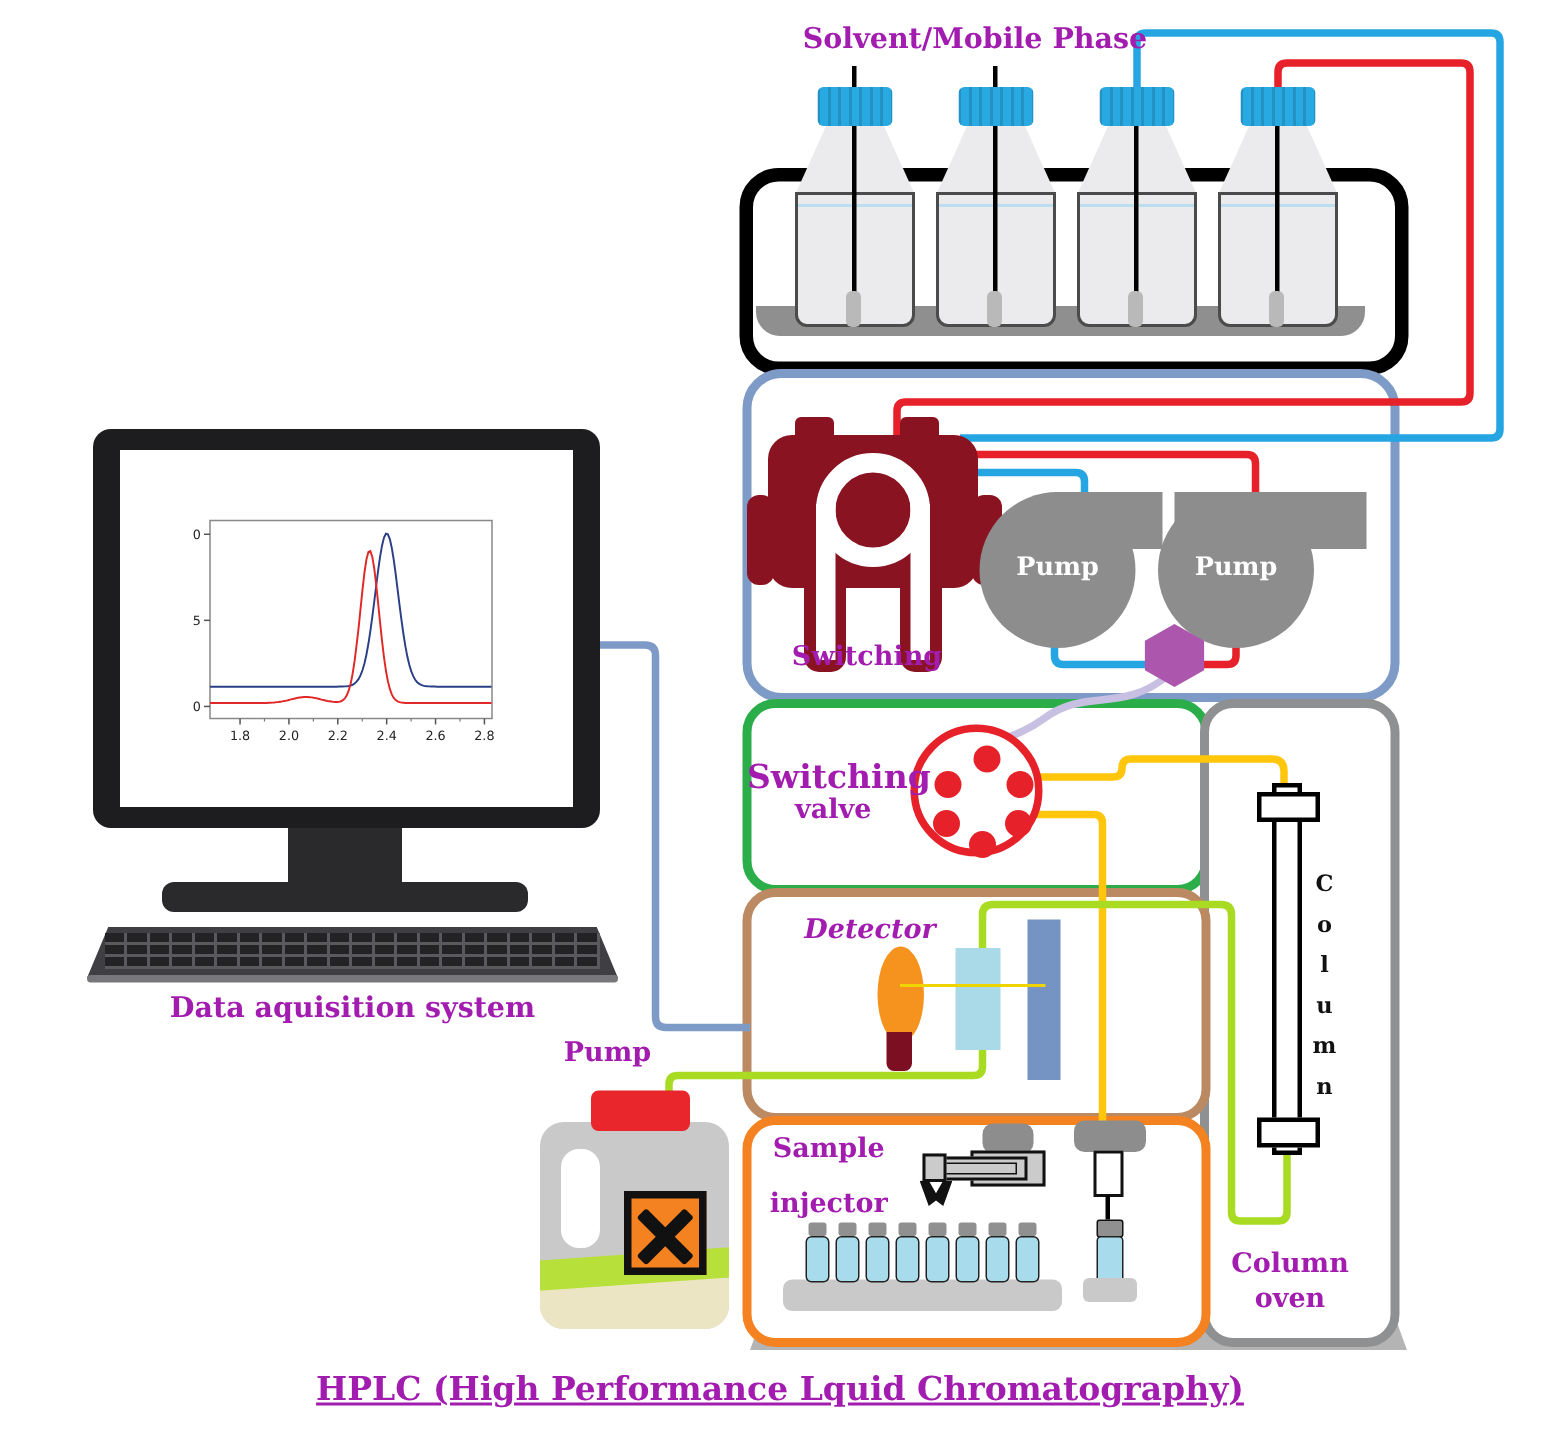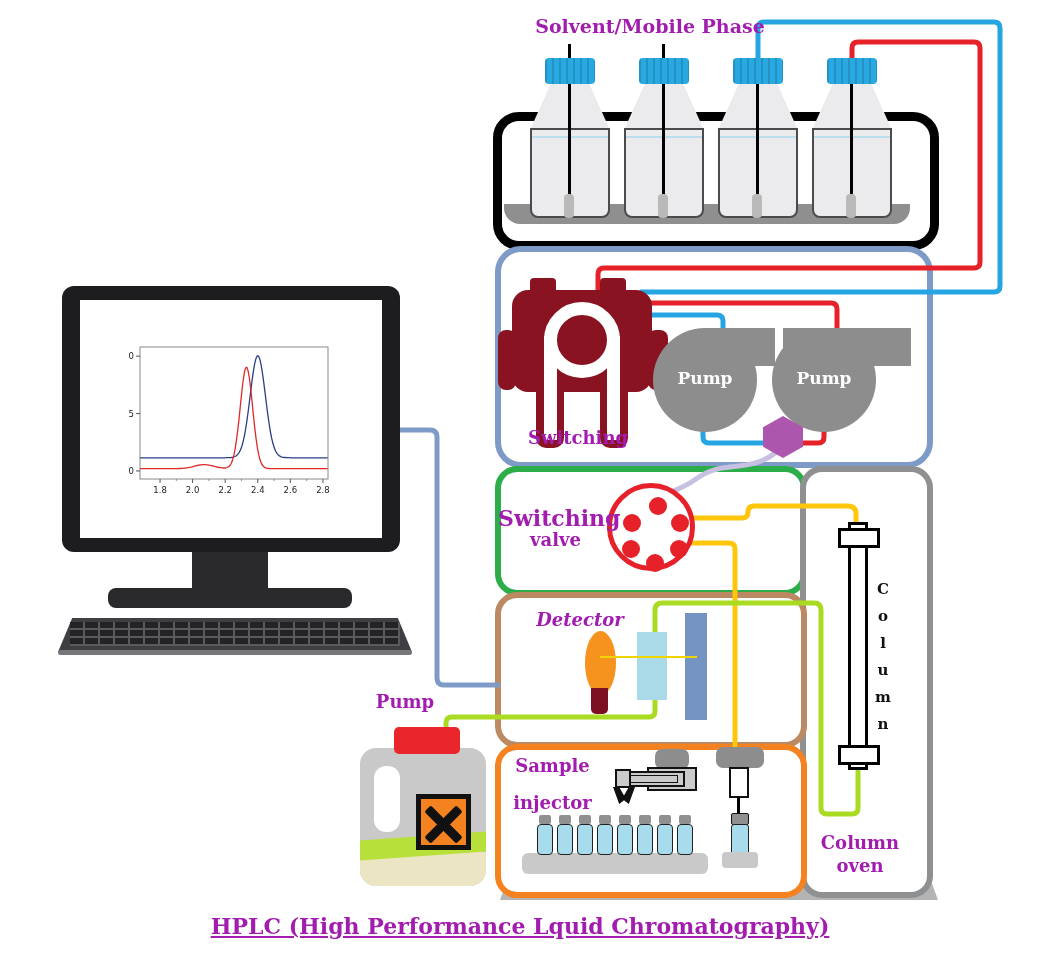--- a/index.html
+++ b/index.html
@@ -269,15 +269,16 @@
       <line x1="8" y1="12.182608695652178" x2="12" y2="12.182608695652178" stroke="#555" stroke-width="1"></line>
       <text x="6" y="15.182608695652178" font-size="8.5" text-anchor="end" fill="#222">1.0</text>
       <path d="M12.0 113.8L13.3 113.8L14.6 113.8L15.9 113.8L17.2 113.8L18.5 113.8L19.8 113.8L21.1 113.8L22.4 113.8L23.7 113.8L25.0 113.8L26.3 113.8L27.6 113.8L28.9 113.8L30.2 113.8L31.5 113.8L32.9 113.8L34.2 113.8L35.5 113.8L36.8 113.8L38.1 113.8L39.4 113.8L40.7 113.8L42.0 113.8L43.3 113.8L44.6 113.8L45.9 113.8L47.2 113.8L48.5 113.8L49.8 113.8L51.1 113.8L52.4 113.8L53.7 113.8L55.0 113.8L56.3 113.8L57.6 113.8L58.9 113.8L60.2 113.8L61.5 113.8L62.8 113.8L64.1 113.8L65.4 113.8L66.7 113.8L68.0 113.8L69.3 113.8L70.6 113.8L72.0 113.8L73.3 113.8L74.6 113.8L75.9 113.8L77.2 113.8L78.5 113.8L79.8 113.8L81.1 113.8L82.4 113.8L83.7 113.8L85.0 113.8L86.3 113.8L87.6 113.8L88.9 113.8L90.2 113.8L91.5 113.8L92.8 113.8L94.1 113.8L95.4 113.8L96.7 113.8L98.0 113.7L99.3 113.7L100.6 113.7L101.9 113.6L103.2 113.5L104.5 113.3L105.8 113.0L107.1 112.5L108.4 111.7L109.7 110.4L111.1 108.6L112.4 106.1L113.7 102.7L115.0 98.1L116.3 92.3L117.6 85.2L118.9 76.8L120.2 67.3L121.5 57.1L122.8 46.5L124.1 36.3L125.4 27.1L126.7 19.6L128.0 14.4L129.3 11.8L130.6 12.2L131.9 15.4L133.2 21.3L134.5 29.3L135.8 38.8L137.1 49.2L138.4 59.7L139.7 69.8L141.0 79.0L142.3 87.1L143.6 93.9L144.9 99.3L146.2 103.6L147.5 106.8L148.8 109.2L150.1 110.8L151.5 111.9L152.8 112.6L154.1 113.1L155.4 113.4L156.7 113.5L158.0 113.6L159.3 113.7L160.6 113.7L161.9 113.7L163.2 113.8L164.5 113.8L165.8 113.8L167.1 113.8L168.4 113.8L169.7 113.8L171.0 113.8L172.3 113.8L173.6 113.8L174.9 113.8L176.2 113.8L177.5 113.8L178.8 113.8L180.1 113.8L181.4 113.8L182.7 113.8L184.0 113.8L185.3 113.8L186.6 113.8L187.9 113.8L189.2 113.8L190.6 113.8L191.9 113.8L193.2 113.8L194.5 113.8L195.8 113.8L197.1 113.8L198.4 113.8L199.7 113.8" fill="none" stroke="#2b3f87" stroke-width="1.3"></path>
       <path d="M12.0 124.7L13.3 124.7L14.6 124.7L15.9 124.7L17.2 124.7L18.5 124.7L19.8 124.7L21.1 124.7L22.4 124.7L23.7 124.7L25.0 124.7L26.3 124.7L27.6 124.7L28.9 124.7L30.2 124.7L31.5 124.7L32.9 124.7L34.2 124.7L35.5 124.7L36.8 124.7L38.1 124.7L39.4 124.7L40.7 124.7L42.0 124.7L43.3 124.7L44.6 124.6L45.9 124.6L47.2 124.6L48.5 124.6L49.8 124.6L51.1 124.5L52.4 124.5L53.7 124.4L55.0 124.3L56.3 124.1L57.6 124.0L58.9 123.8L60.2 123.6L61.5 123.3L62.8 123.1L64.1 122.8L65.4 122.4L66.7 122.1L68.0 121.8L69.3 121.5L70.6 121.2L72.0 121.0L73.3 120.8L74.6 120.7L75.9 120.7L77.2 120.7L78.5 120.8L79.8 120.9L81.1 121.2L82.4 121.4L83.7 121.7L85.0 122.0L86.3 122.4L87.6 122.7L88.9 123.0L90.2 123.3L91.5 123.5L92.8 123.7L94.1 123.9L95.4 124.0L96.7 124.0L98.0 123.9L99.3 123.5L100.6 122.8L101.9 121.6L103.2 119.5L104.5 116.3L105.8 111.6L107.1 105.1L108.4 96.6L109.7 86.3L111.1 74.3L112.4 61.4L113.7 48.7L115.0 37.5L116.3 28.9L117.6 24.0L118.9 23.4L120.2 27.3L121.5 35.0L122.8 45.7L124.1 58.2L125.4 71.1L126.7 83.4L128.0 94.2L129.3 103.2L130.6 110.2L131.9 115.3L133.2 118.9L134.5 121.3L135.8 122.7L137.1 123.6L138.4 124.1L139.7 124.4L141.0 124.5L142.3 124.6L143.6 124.6L144.9 124.7L146.2 124.7L147.5 124.7L148.8 124.7L150.1 124.7L151.5 124.7L152.8 124.7L154.1 124.7L155.4 124.7L156.7 124.7L158.0 124.7L159.3 124.7L160.6 124.7L161.9 124.7L163.2 124.7L164.5 124.7L165.8 124.7L167.1 124.7L168.4 124.7L169.7 124.7L171.0 124.7L172.3 124.7L173.6 124.7L174.9 124.7L176.2 124.7L177.5 124.7L178.8 124.7L180.1 124.7L181.4 124.7L182.7 124.7L184.0 124.7L185.3 124.7L186.6 124.7L187.9 124.7L189.2 124.7L190.6 124.7L191.9 124.7L193.2 124.7L194.5 124.7L195.8 124.7L197.1 124.7L198.4 124.7L199.7 124.7" fill="none" stroke="#e02828" stroke-width="1.3"></path>
     </svg>
   <div class="abs" id="stand"></div>
   <div class="abs" id="mbase"></div>
   <div class="abs" id="keyboard"></div>
   <div class="abs" id="keys"></div>
   <div class="abs" id="kb-lip"></div>
+  <div class="lbl z5" style="left:100px;top:662px;width:270px;font-size:19px;">Data aquisition system</div>
 
   <div class="lbl z5" style="left:150px;top:914px;width:740px;font-size:22px;text-decoration:underline;">HPLC (High Performance Lquid Chromatography)</div>
 </div>
 
 </body></html>

